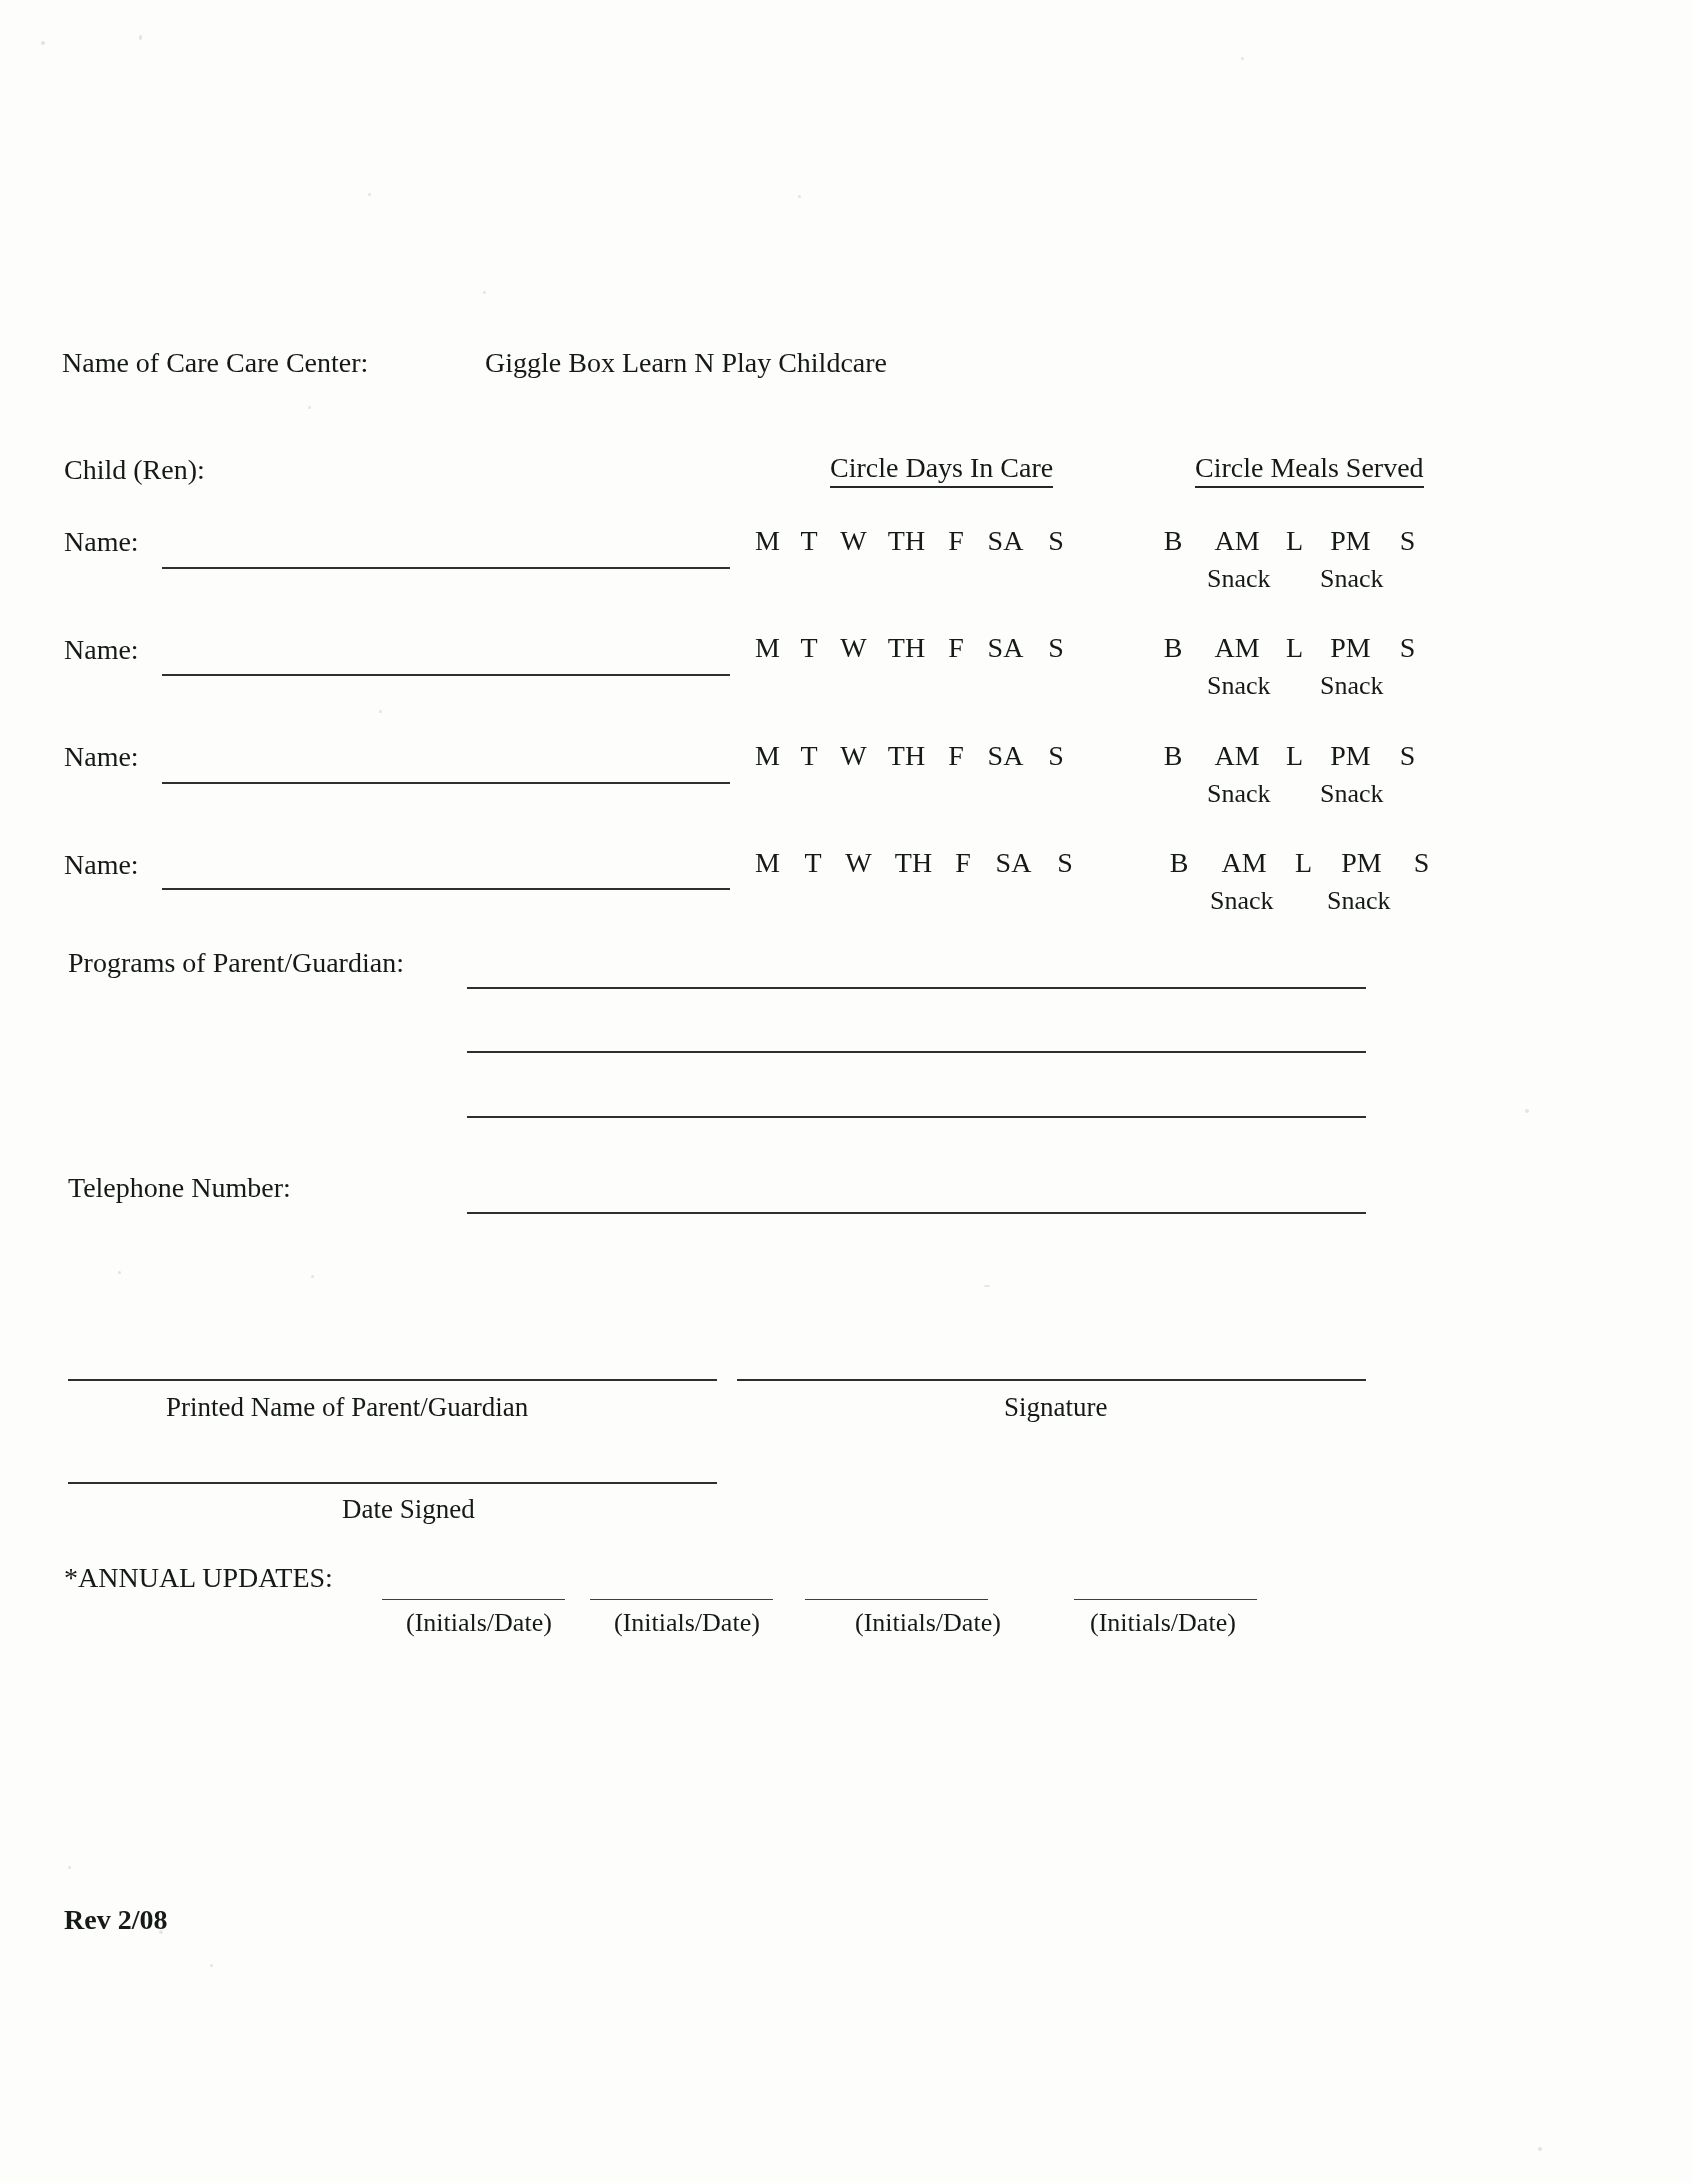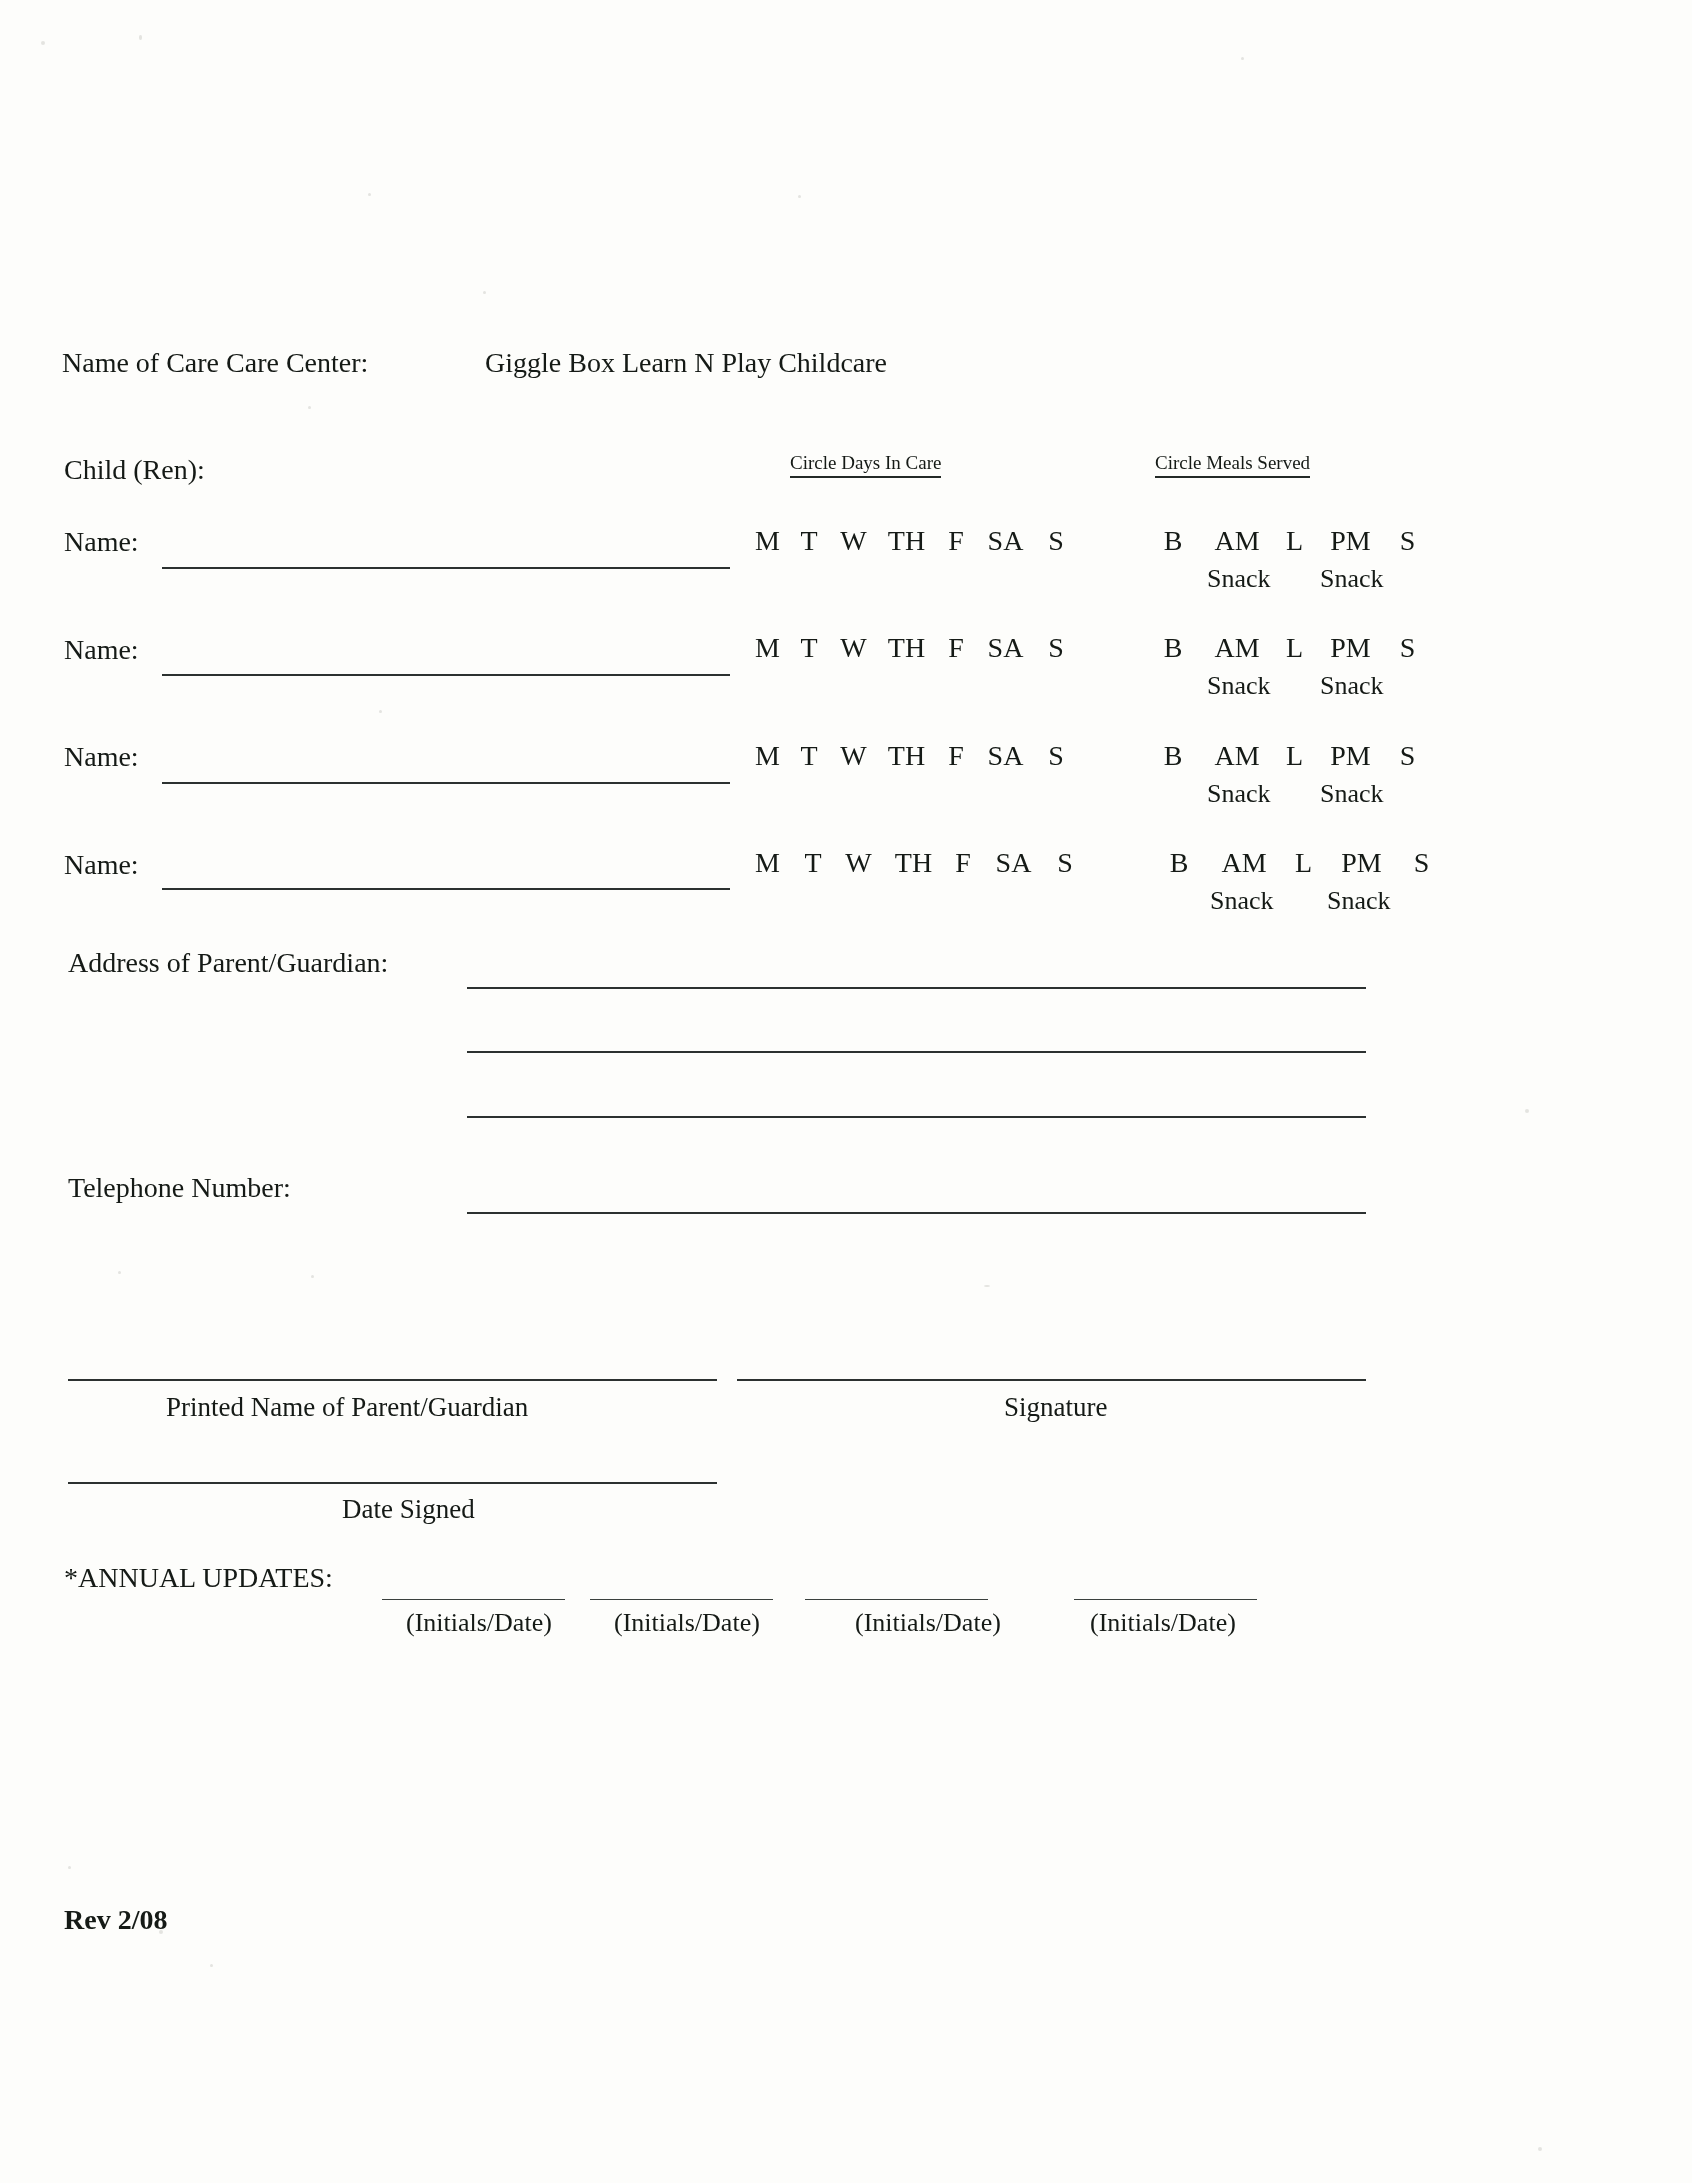--- a/index.html
+++ b/index.html
@@ -45,24 +45,25 @@
 
   .rule {
     position: absolute;
     height: 2px;
     background: #2c3130;
   }
   .rule.thin { height: 1.4px; background: #3a403d; }
 
   .colhdr {
     position: absolute;
-    font-size: 19px;
+    font-size: 28px;
     white-space: nowrap;
     border-bottom: 2px solid #232926;
     padding-bottom: 2px;
+    margin-left: 40px;
   }
 
   .daycell {
     position: absolute;
     font-size: 28px;
     text-align: center;
     white-space: nowrap;
   }
   .mealcell {
     position: absolute;
@@ -189,21 +190,21 @@
   <div class="daycell" style="left:987px;top:847px;width:53px;">SA</div>
   <div class="daycell" style="left:1049px;top:847px;width:32px;">S</div>
   <div class="mealcell" style="left:1162px;top:847px;width:34px;">B</div>
   <div class="mealcell" style="left:1214px;top:847px;width:60px;">AM</div>
   <div class="mealcell" style="left:1288px;top:847px;width:31px;">L</div>
   <div class="mealcell" style="left:1331px;top:847px;width:61px;">PM</div>
   <div class="mealcell" style="left:1406px;top:847px;width:31px;">S</div>
   <div class="snack" style="left:1210px;top:886px;width:60px;">Snack</div>
   <div class="snack" style="left:1327px;top:886px;width:61px;">Snack</div>
 
-  <div class="lbl" style="left:68px;top:947px;">Address of Parent/Guardian:</div>
+  <div class="lbl" style="left:68px;top:947px;">Programs of Parent/Guardian:</div>
   <div class="rule" style="left:467px;top:987px;width:899px;"></div>
   <div class="rule" style="left:467px;top:1051px;width:899px;"></div>
   <div class="rule" style="left:467px;top:1116px;width:899px;"></div>
 
   <div class="lbl" style="left:68px;top:1172px;">Telephone Number:</div>
   <div class="rule" style="left:467px;top:1212px;width:899px;"></div>
 
   <div class="rule" style="left:68px;top:1379px;width:649px;"></div>
   <div class="sigcap" style="left:166px;top:1392px;">Printed Name of Parent/Guardian</div>
 

